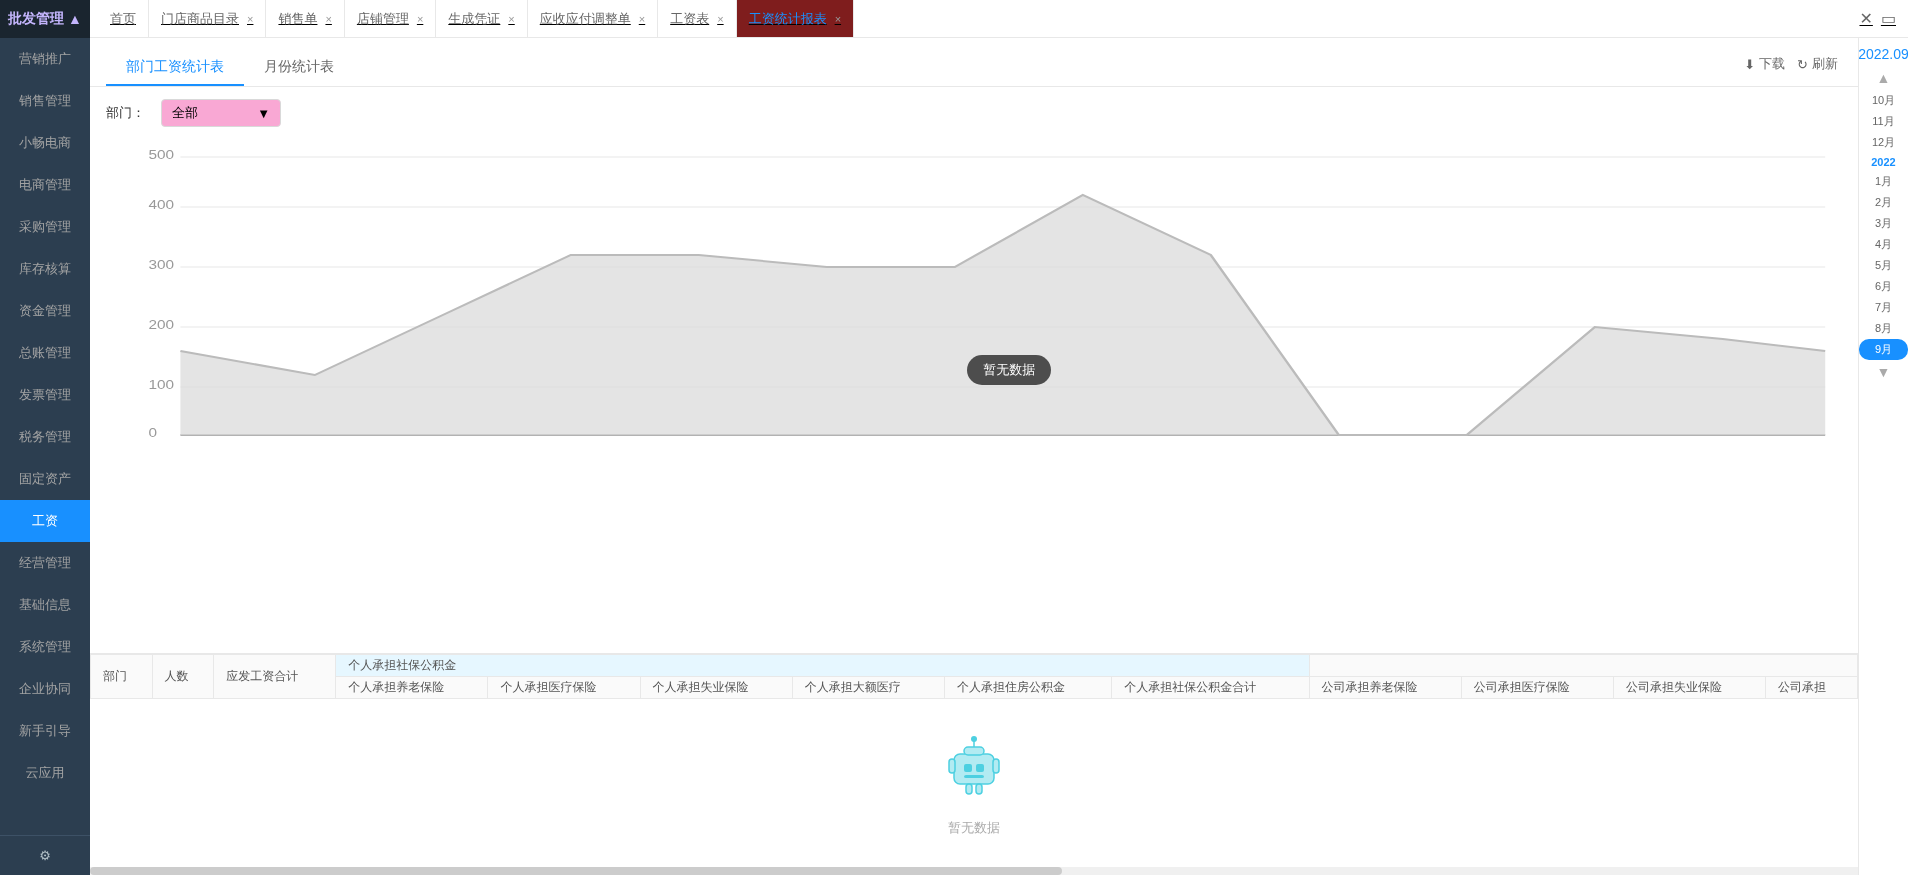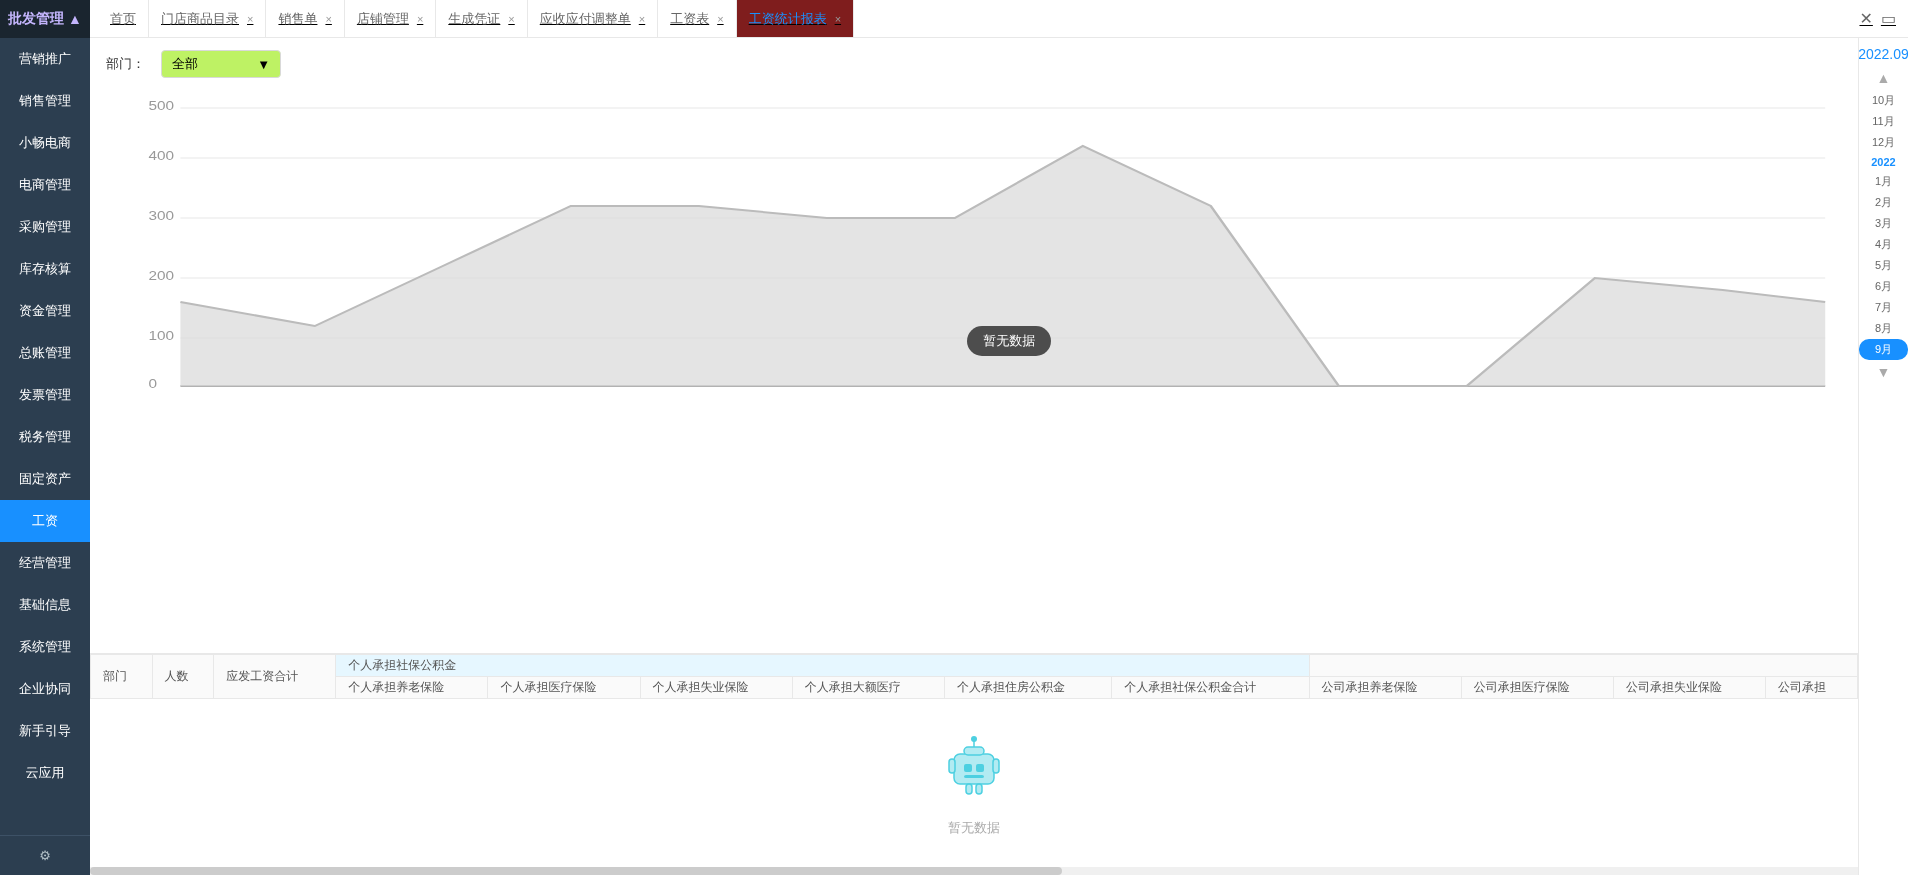--- a/index.html
+++ b/index.html
@@ -25,21 +25,21 @@
       display: flex;
       align-items: center;
       justify-content: center;
       gap: 4px;
       cursor: pointer;
     }
     .sidebar-item {
       padding: 12px 0;
       text-align: center;
       font-size: 13px;
-      color: #ffffff;
+      color: #a3a3a3;
       cursor: pointer;
     }
     .sidebar-item.active { background: #1890ff; color: #fff; }
     .sidebar-bottom {
       margin-top: auto;
       padding: 12px 0;
       text-align: center;
       color: #b0bec5;
       cursor: pointer;
       border-top: 1px solid #3d5166;
@@ -148,21 +148,21 @@
     
     .dept-label { font-size: 13px; color: #333; }
     .dept-select {
       display: flex;
       align-items: center;
       border: 1px solid #d9d9d9;
       border-radius: 4px;
       padding: 4px 10px;
       min-width: 120px;
       cursor: pointer;
-      background: #bef264;
+      background: #f9a8d4;
       font-size: 13px;
       gap: 8px;
       justify-content: space-between;
     }
 
     
     .chart-area {
       flex: 1;
       position: relative;
       padding: 8px 20px 0;
@@ -380,20 +380,38 @@
     </div>
     <div class="tabs-bar-end">
       <span>✕</span>
       <span>▭</span>
     </div>
   </div>
 
   <div class="content">
     <div class="page-panel">
 
+      <div class="sub-tabs">
+        <div class="sub-tab active">
+          <span>部门工资统计表</span>
+        </div>
+        <div class="sub-tab">
+          <span>月份统计表</span>
+        </div>
+        <div style="margin-left:auto; display:flex; align-items:center; gap:12px; padding-bottom:8px; padding-right:4px;">
+          <div class="toolbar-btn">
+            <span>⬇</span>
+            <span>下载</span>
+          </div>
+          <div class="toolbar-btn">
+            <span>↻</span>
+            <span>刷新</span>
+          </div>
+        </div>
+      </div>
 
       <div class="toolbar">
         <span class="dept-label">部门：</span>
         <div class="dept-select">
           <span>全部</span>
           <span>▼</span>
         </div>
       </div>
 
       <div class="chart-area">

